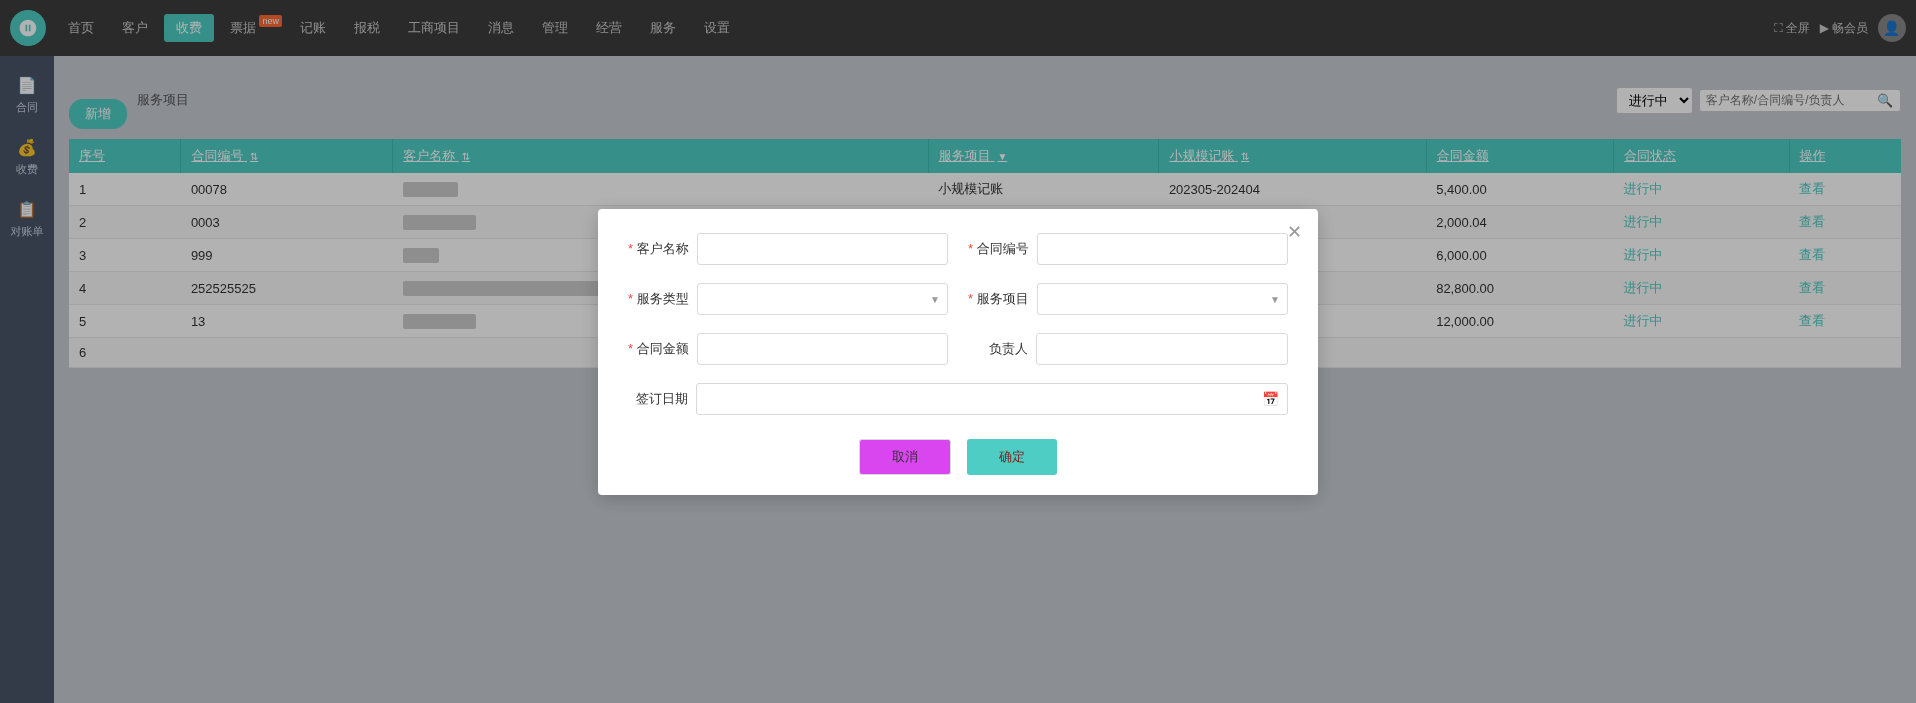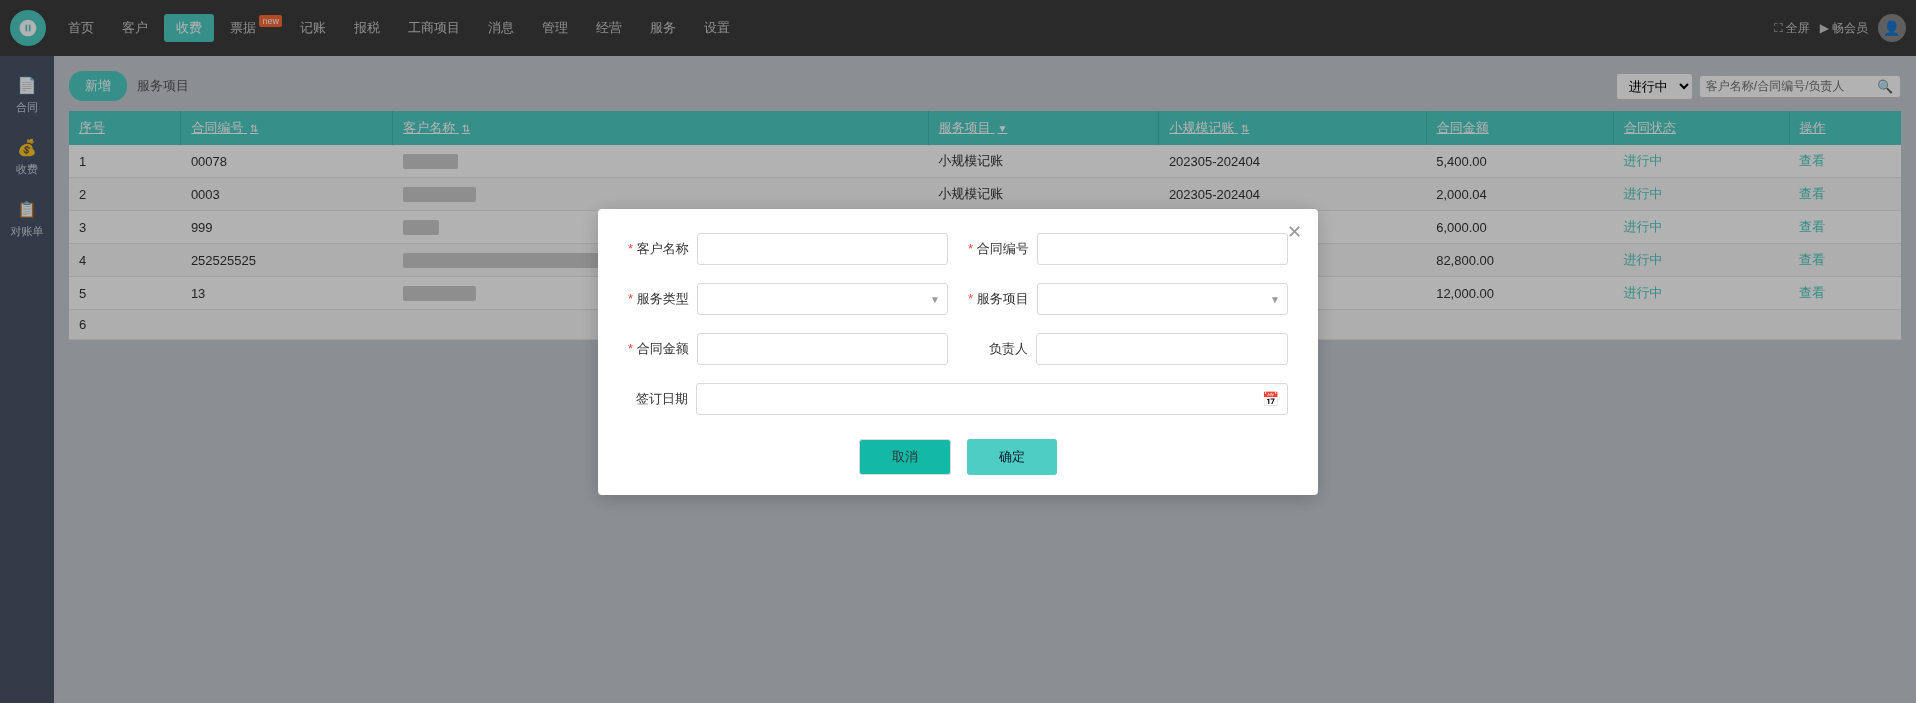--- a/index.html
+++ b/index.html
@@ -118,20 +118,21 @@
       margin-bottom: 10px;
     }
     .btn-new {
       background: #4ecdc4;
       color: #fff;
       border: none;
       padding: 6px 16px;
       border-radius: 14px;
       cursor: pointer;
       font-size: 13px;
+      margin-top: 28px;
     }
     .toolbar-label {
       color: #555;
       font-size: 13px;
     }
     .toolbar-right {
       margin-left: auto;
       display: flex;
       align-items: center;
       gap: 6px;
@@ -318,31 +319,31 @@
     .modal-footer {
       display: flex;
       justify-content: center;
       gap: 16px;
       margin-top: 24px;
     }
     .btn-cancel {
       padding: 8px 32px;
       border: 1px solid #d9d9d9;
       border-radius: 3px;
-      background: #14b8a6;
+      background: #d946ef;
       cursor: pointer;
       font-size: 13px;
       color: #333;
     }
     .btn-confirm {
       padding: 8px 32px;
       border: none;
       border-radius: 3px;
       background: #4ecdc4;
-      color: #0f172a;
+      color: #7f1d1d;
       cursor: pointer;
       font-size: 13px;
     }
   </style>
 </head>
 <body>
 
 <div class="top-nav">
   <div class="logo">
     <svg viewBox="0 0 24 24" fill="white">

